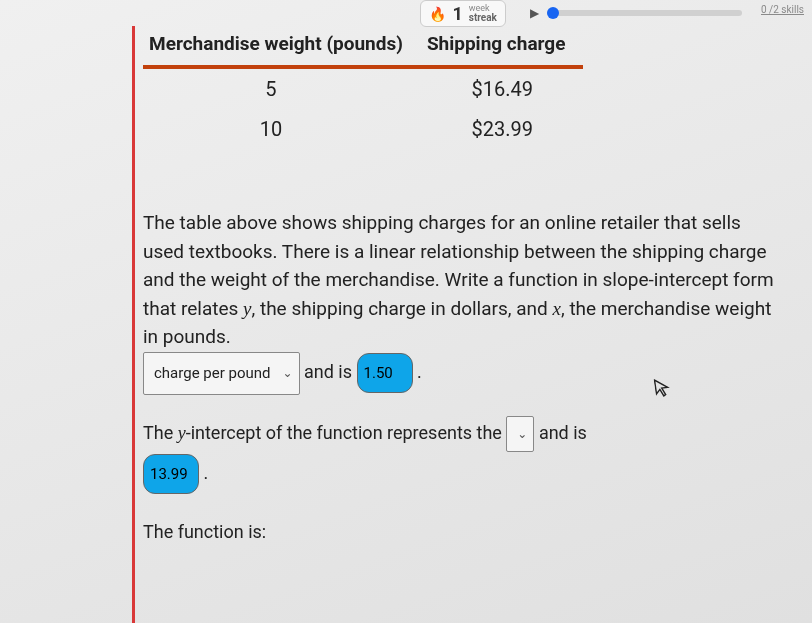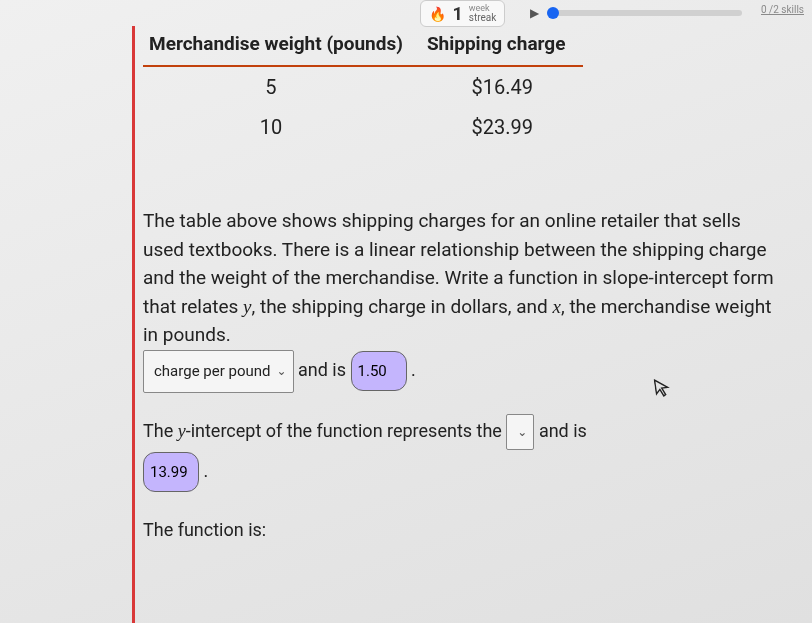--- a/index.html
+++ b/index.html
@@ -27,21 +27,21 @@
       border: 1px solid #ccc;
       border-radius: 6px;
       padding: 2px 8px;
       background: #f8f8f8;
       position: absolute;
       left: 420px;
       top: 0;
     }
     .streak-badge .flame { color: #e65100; font-size: 14px; }
     .streak-num { font-size: 18px; font-weight: 700; color: #333; }
-    .streak-word { font-size: 10px; color: #666; line-height: 1; }
+    .streak-word { font-size: 10px; color: #666; line-height: 1; font-weight: bold; }
     .streak-stack { display: flex; flex-direction: column; align-items: flex-start; line-height: 1; }
     .progress-wrap {
       display: flex;
       align-items: center;
       gap: 8px;
       position: absolute;
       left: 530px;
       right: 70px;
       top: 6px;
     }
@@ -80,21 +80,21 @@
     }
     table.ship {
       border-collapse: collapse;
       font-size: 20px;
       margin-bottom: 60px;
     }
     table.ship th {
       font-weight: 700;
       text-align: center;
       padding: 6px 18px 10px 6px;
-      border-bottom: 2px solid #c2410c;
+      border-bottom: 4px solid #c2410c;
       font-size: 19px;
     }
     table.ship td {
       text-align: center;
       padding: 8px 18px;
       font-size: 20px;
     }
     table.ship td:first-child { padding-right: 40px; }
     .prose {
       font-size: 19px;
@@ -109,35 +109,35 @@
       max-width: 660px;
     }
     .select-box {
       display: inline-flex;
       align-items: center;
       border: 1px solid #888;
       border-radius: 2px;
       padding: 4px 6px 4px 10px;
       font-size: 15px;
       background: #f5f5f5;
-      gap: 6px;
+      gap: 12px;
       vertical-align: middle;
       cursor: pointer;
     }
     .chevron {
       font-size: 12px;
       color: #555;
     }
     .input-box {
       display: inline-block;
       border: 1px solid #666;
       border-radius: 12px;
       padding: 10px 6px;
       font-size: 15px;
-      background: #c4b5fd;
+      background: #0ea5e9;
       min-width: 44px;
       vertical-align: middle;
       font-family: inherit;
     }
     .input-box.narrow { width: 56px; }
     .cursor {
       position: absolute;
       left: 520px;
       top: 352px;
       font-size: 18px;

